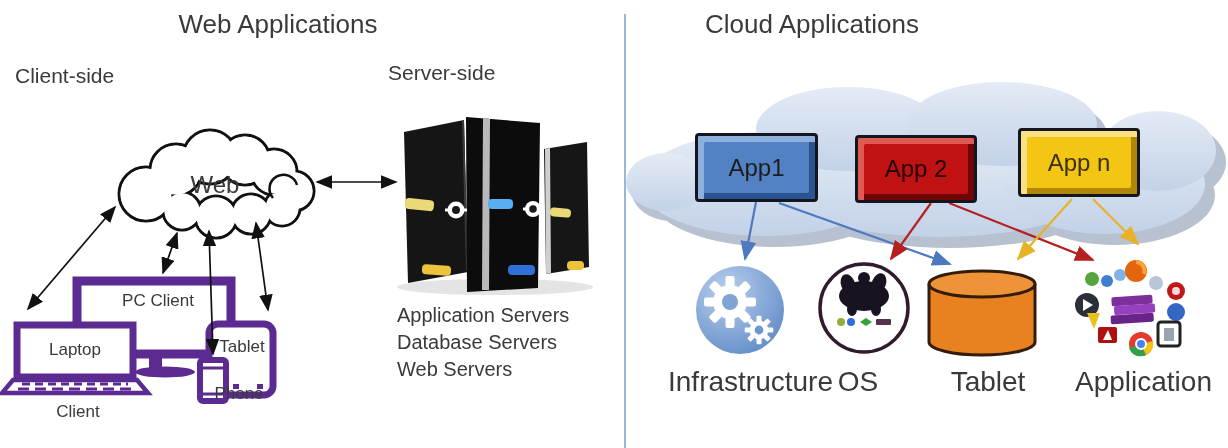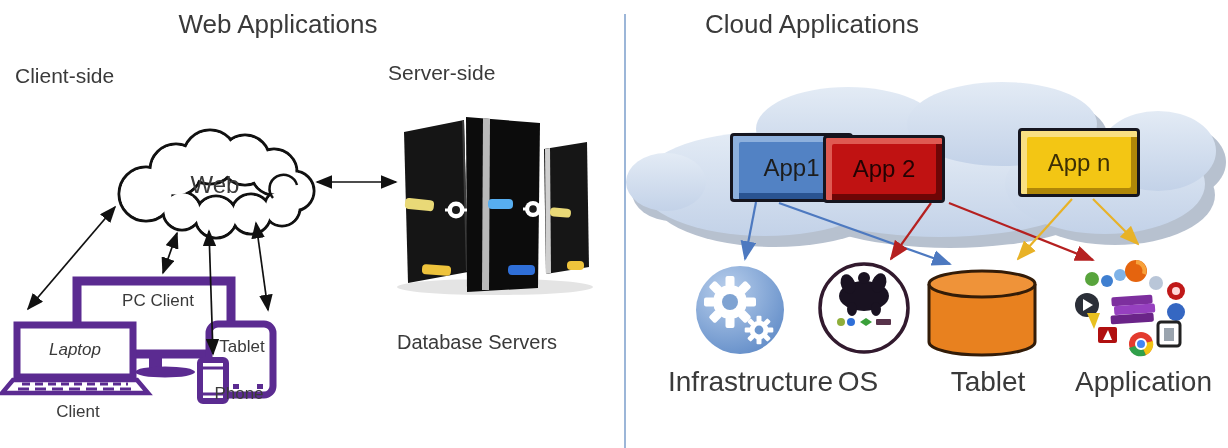--- a/index.html
+++ b/index.html
@@ -10,23 +10,23 @@
   .c{text-align:center;}
   .t-main{font-size:26px;}
   .t-sub{font-size:21px;}
   .t-web{font-size:24px;}
   .t-dev{font-size:17px;}
   .t-srv{font-size:20px;line-height:26px;white-space:pre-line;}
   .t-res{font-size:28px;}
   .divider{position:absolute;left:624px;top:14px;width:2px;height:434px;background:#9cb6d8;}
   .app-btn{position:absolute;display:flex;align-items:center;justify-content:center;
            border:3px solid #15151f;border-radius:4px;font-size:24px;color:#1d1d1d;box-sizing:border-box;}
-  .app1{left:730px;top:133px;width:123px;height:69px;background:#5282c4;
+  .app1{left:695px;top:133px;width:123px;height:69px;background:#5282c4;
         box-shadow:inset 7px 7px 0 -1px #8db0dd, inset -7px -7px 0 -1px #2a5492;}
-  .app2{left:823px;top:135px;width:122px;height:68px;background:#c01212;color:#230303;
+  .app2{left:855px;top:135px;width:122px;height:68px;background:#c01212;color:#230303;
         box-shadow:inset 7px 7px 0 -1px #df5a52, inset -7px -7px 0 -1px #6e0606;align-items:center;}
   .appn{left:1010px;top:128px;width:122px;height:69px;background:#f3c614;color:#3c2f05;
         box-shadow:inset 7px 7px 0 -1px #f9e082, inset -7px -7px 0 -1px #b08708;margin-left:8px;}
 </style>
 </head>
 <body>
 
 <div class="stage">
 
   <svg class="canvas" width="1228" height="448" viewBox="0 0 1228 448">
@@ -259,26 +259,28 @@
 
   <div class="divider"></div>
 
   <div class="lbl t-main c" style="left:163px;top:9px;width:230px;">Web Applications</div>
   <div class="lbl t-sub" style="left:15px;top:64px;">Client-side</div>
   <div class="lbl t-main c" style="left:702px;top:9px;width:220px;">Cloud Applications</div>
   <div class="lbl t-sub" style="left:388px;top:61px;">Server-side</div>
   <div class="lbl t-web c" style="left:165px;top:171px;width:100px;">Web</div>
 
   <div class="lbl t-dev c" style="left:108px;top:291px;width:100px;">PC Client</div>
-  <div class="lbl t-dev c" style="left:30px;top:340px;width:90px;font-style:italic;">Laptop</div>
+  <div class="lbl t-dev c" style="left:30px;top:340px;width:90px;">Laptop</div>
   <div class="lbl t-dev c" style="left:214px;top:337px;width:56px;">Tablet</div>
   <div class="lbl t-dev c" style="left:38px;top:402px;width:80px;">Client</div>
   <div class="lbl t-dev c" style="left:203px;top:384px;width:72px;">Phone</div>
 
+  <div class="lbl t-srv" style="left:397px;top:302px;">Application Servers</div>
   <div class="lbl t-srv" style="left:397px;top:329px;">Database Servers</div>
+  <div class="lbl t-srv" style="left:397px;top:356px;">Web Servers</div>
 
   <div class="app-btn app1">
     <span>App1</span>
   </div>
   <div class="app-btn app2">
     <span>App 2</span>
   </div>
   <div class="app-btn appn">
     <span>App n</span>
   </div>

